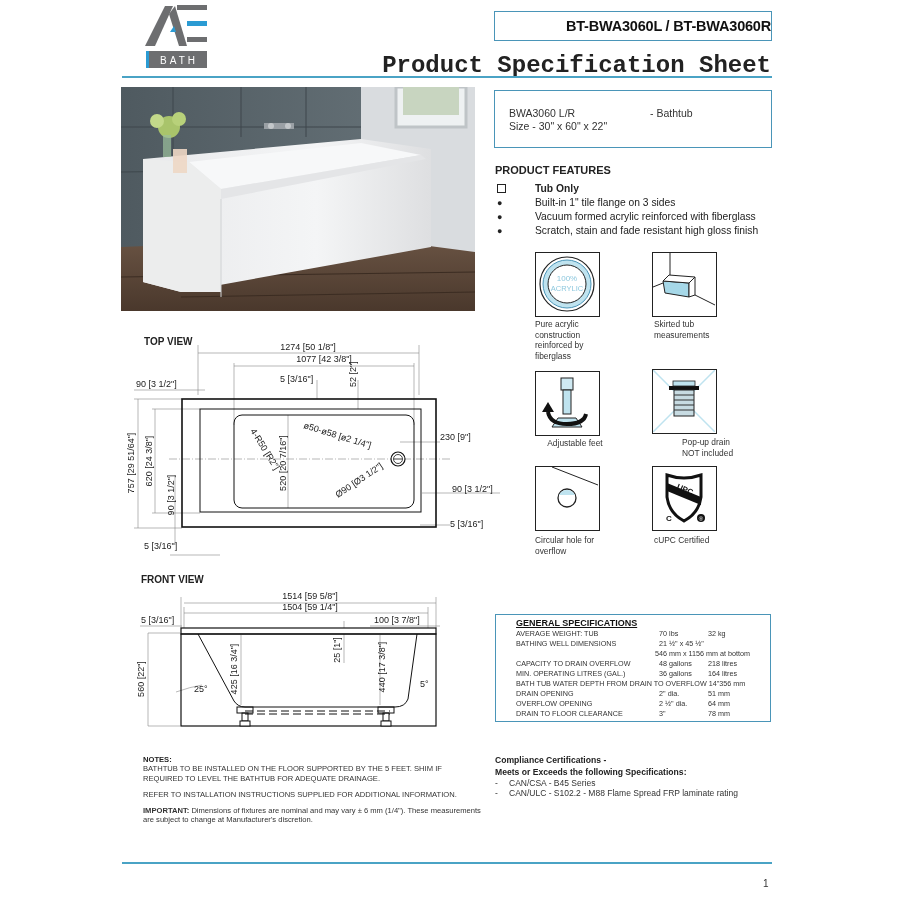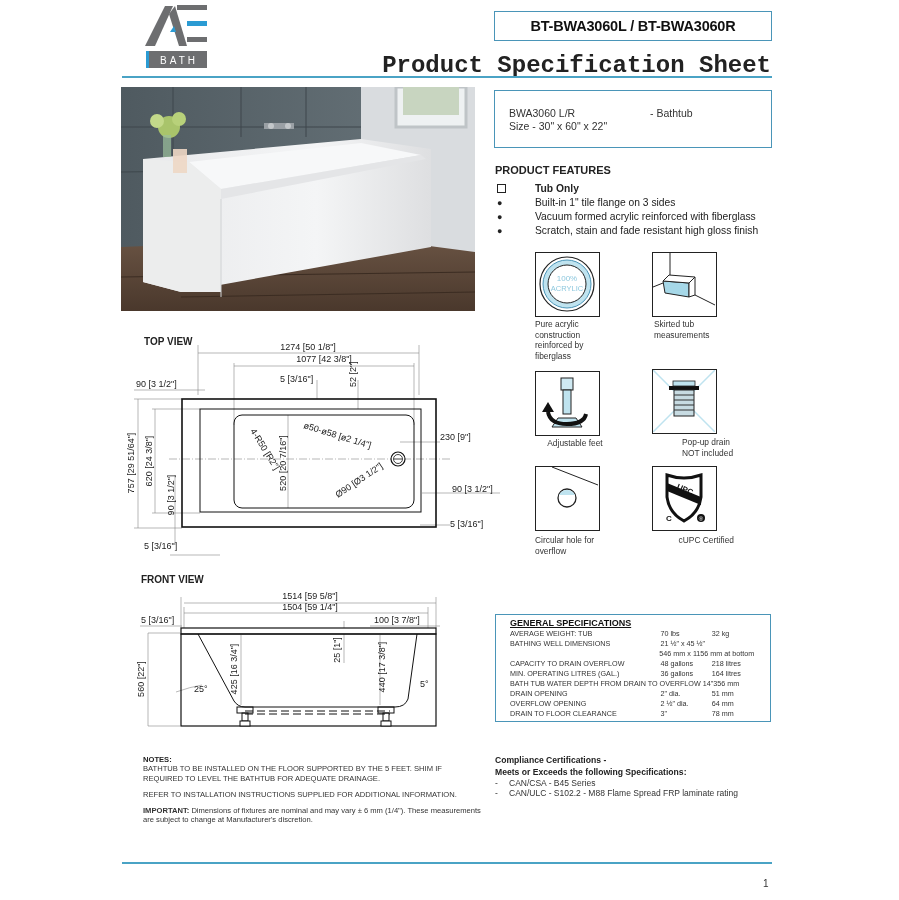--- a/index.html
+++ b/index.html
@@ -3,21 +3,21 @@
 <meta charset="utf-8">
 <style>
   * { box-sizing: border-box; margin: 0; padding: 0; }
   html, body { width: 899px; height: 900px; background: #ffffff; overflow: hidden; }
   body { position: relative; font-family: "Liberation Sans", sans-serif; color: #222; }
   .abs { position: absolute; }
 
   
   .logo { left: 143px; top: 2px; width: 70px; height: 68px; }
   .model-box { left: 494px; top: 11px; width: 278px; height: 30px; border: 1.5px solid #4a95b8;
-               display: flex; align-items: center; justify-content: center;
+               display: flex; align-items: center; justify-content: flex-end;
                font-family: "Liberation Sans", sans-serif; font-weight: bold; font-size: 14.5px; color: #111; letter-spacing: -0.2px; }
   .sheet-title { right: 128px; top: 52px; font-size: 24px; font-weight: bold; color: #222; font-family: Liberation Mono, monospace; }
   .rule { left: 122px; width: 650px; height: 1.5px; background: #4aa3c5; }
 
   
   .photo { left: 121px; top: 87px; width: 354px; height: 224px; overflow: hidden; }
 
   
   .info-box { left: 494px; top: 90px; width: 278px; height: 58px; border: 1.5px solid #4a95b8;
               font-size: 10.5px; color: #333; }
@@ -36,21 +36,21 @@
   .tile-label { font-size: 8.4px; color: #333; line-height: 10.7px; width: 80px; }
 
   
   .sec-title { font-size: 10px; font-weight: bold; color: #222; }
 
   
   .drawing { overflow: visible; }
   .dim { font-family: "Liberation Sans", sans-serif; font-size: 9px; fill: #222; }
 
   
-  .spec-box { left: 495px; top: 614px; width: 276px; height: 108px; border: 1.5px solid #4a95b8; padding: 3px 14px; }
+  .spec-box { left: 495px; top: 614px; width: 276px; height: 108px; border: 1.5px solid #4a95b8; padding: 3px 20px; }
   .spec-title { font-size: 9px; font-weight: bold; text-decoration: underline; color: #111; margin-bottom: 1px; }
   .spec-row { display: flex; font-size: 7.2px; color: #333; height: 10px; line-height: 10px; text-transform: uppercase; }
   .spec-row .c1 { width: 170px; white-space: nowrap; }
   .spec-row .c2 { width: 58px; text-transform: none; }
   .spec-row .c3 { width: 50px; text-transform: none; white-space: nowrap; }
 
   
   .notes { left: 143px; top: 755px; width: 340px; font-size: 7.6px; color: #333; line-height: 9.3px; }
   .notes .nt { font-weight: bold; color: #222; }
   .notes p { margin-bottom: 7px; }
@@ -231,21 +231,21 @@
 <div class="abs tile" style="left:652px; top:466px;">
   <svg width="62" height="62" viewBox="0 0 62 62">
     <path d="M14 8 Q31 14 48 8 L48 30 Q46 46 31 54 Q16 46 14 30 Z" fill="#fff" stroke="#111" stroke-width="3"></path>
     <polygon points="14,16 48,30 48,38 14,24" fill="#111"></polygon>
     <text x="31" y="25" text-anchor="middle" font-family="Liberation Sans, sans-serif" font-weight="bold" font-size="8" fill="#111" transform="rotate(22 31 25)">UPC</text>
     <text x="13" y="54" font-family="Liberation Sans, sans-serif" font-weight="bold" font-size="8" fill="#111">C</text>
     <circle cx="48" cy="51" r="4" fill="#111"></circle>
     <text x="48" y="54" text-anchor="middle" font-family="Liberation Sans, sans-serif" font-size="6" fill="#fff">®</text>
   </svg>
 </div>
-<div class="abs tile-label" style="left:654px; top:535px;text-align:right;">
+<div class="abs tile-label" style="left:654px; top:535px;">
   <div>cUPC Certified</div>
 </div>
 
 <div class="abs sec-title" style="left:144px; top:336px;">TOP VIEW</div>
 <svg class="abs drawing" style="left:120px; top:325px;" width="380" height="235" viewBox="0 0 380 235">
   <g stroke="#888" stroke-width="0.6" fill="none">
 
     <line x1="78" y1="20" x2="78" y2="70"></line>
       <line x1="299" y1="20" x2="299" y2="70"></line>
     <line x1="78" y1="28" x2="299" y2="28"></line>

